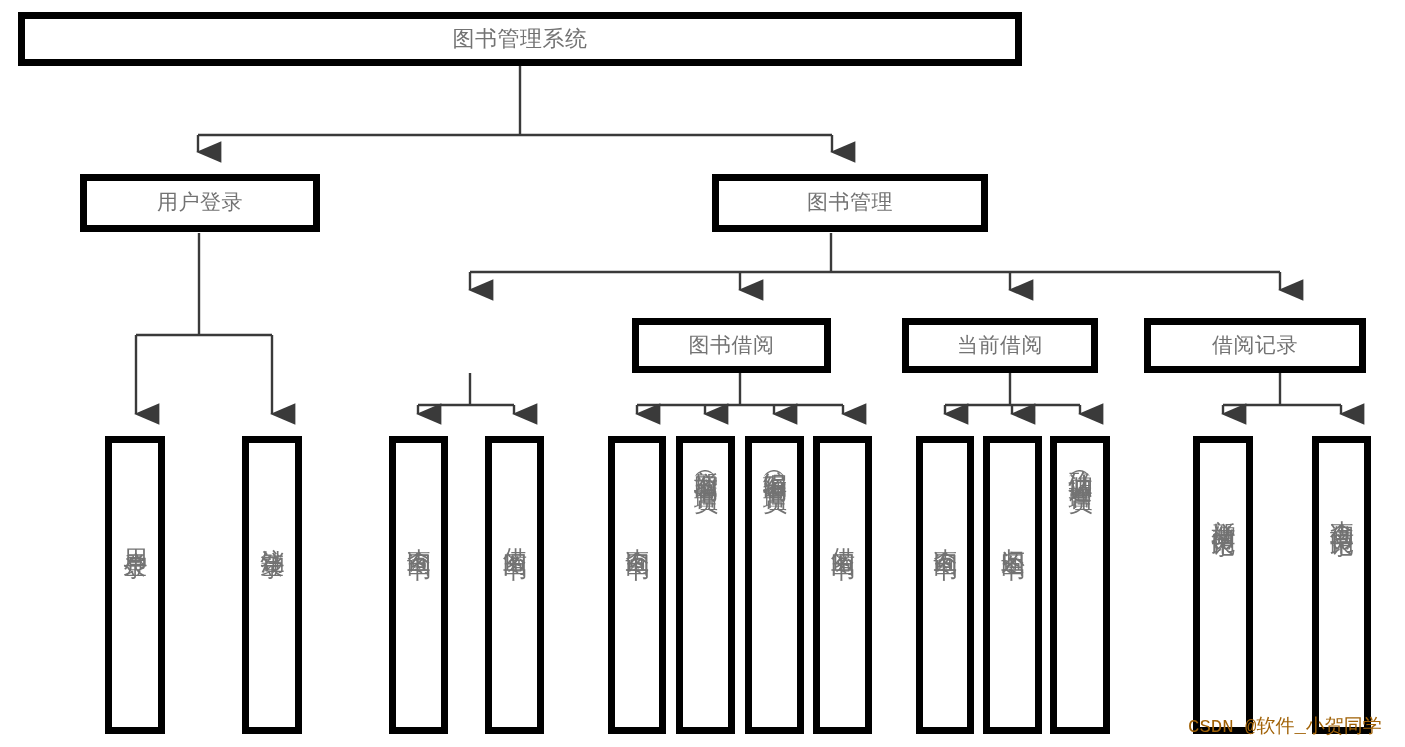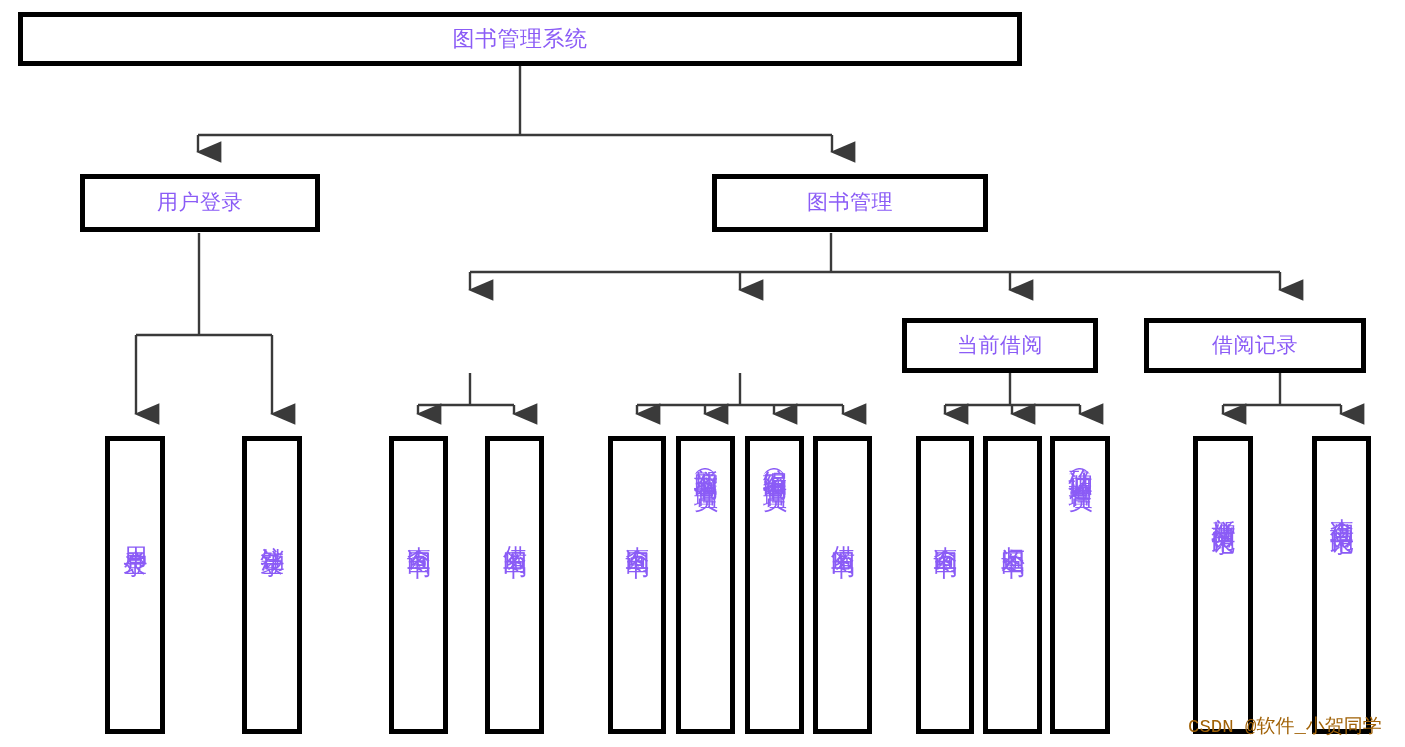--- a/index.html
+++ b/index.html
@@ -23,25 +23,25 @@
     left: 0;
     top: 0;
     width: 1405px;
     height: 747px;
     pointer-events: none;
   }
   .node {
     position: absolute;
     box-sizing: border-box;
     background: #ffffff;
-    border: 5px solid #000000;
+    border: 7px solid #000000;
     display: flex;
     align-items: center;
     justify-content: center;
-    color: #8b5cf6;
+    color: #737373;
   }
   .node .lbl {
     display: block;
     text-align: center;
     line-height: 1.12;
     white-space: nowrap;
   }
   
   .node.h .lbl {
     font-size: 21px;
@@ -141,20 +141,23 @@
 
   <div class="node h" style="left:80px; top:174px; width:240px; height:58px;">
     <span class="lbl">用户登录</span>
   </div>
 
   <div class="node h" style="left:712px; top:174px; width:276px; height:58px;">
     <span class="lbl">图书管理</span>
   </div>
 
 
+  <div class="node h" style="left:632px; top:318px; width:199px; height:55px;">
+    <span class="lbl">图书借阅</span>
+  </div>
 
   <div class="node h" style="left:902px; top:318px; width:196px; height:55px;">
     <span class="lbl">当前借阅</span>
   </div>
 
   <div class="node h" style="left:1144px; top:318px; width:222px; height:55px;">
     <span class="lbl">借阅记录</span>
   </div>
 
   <div class="node v center" style="left:105px; top:436px; width:60px; height:298px;">

